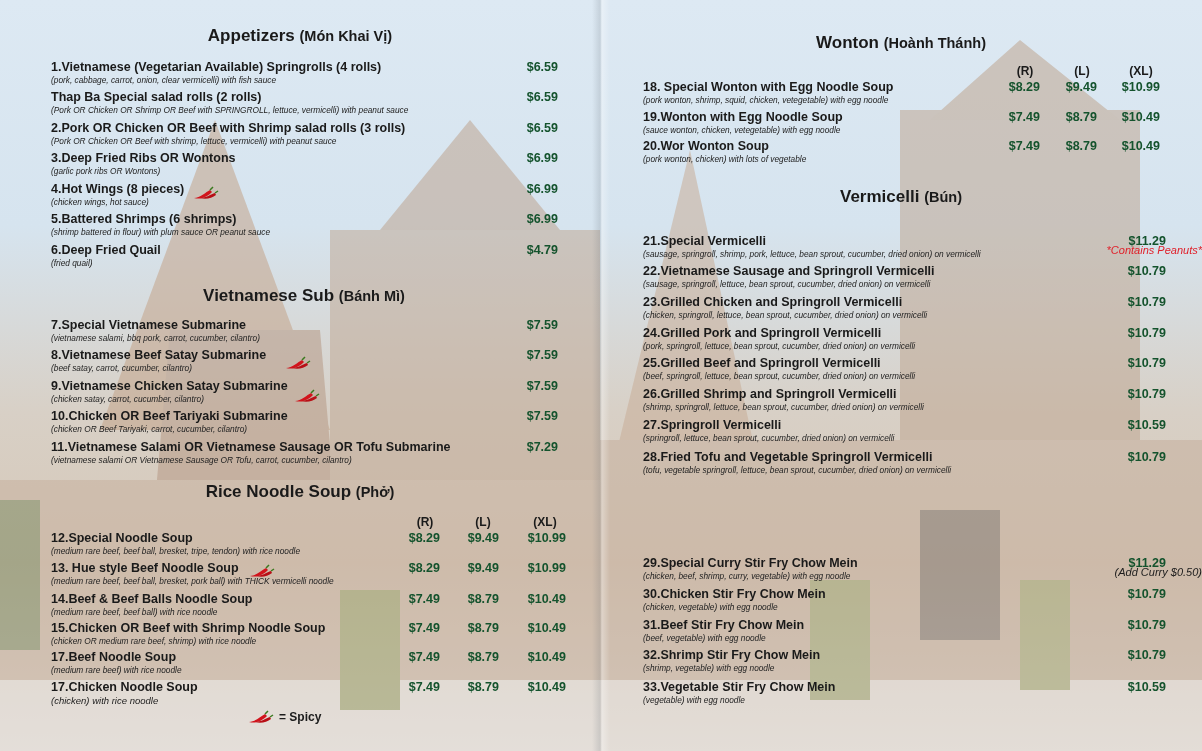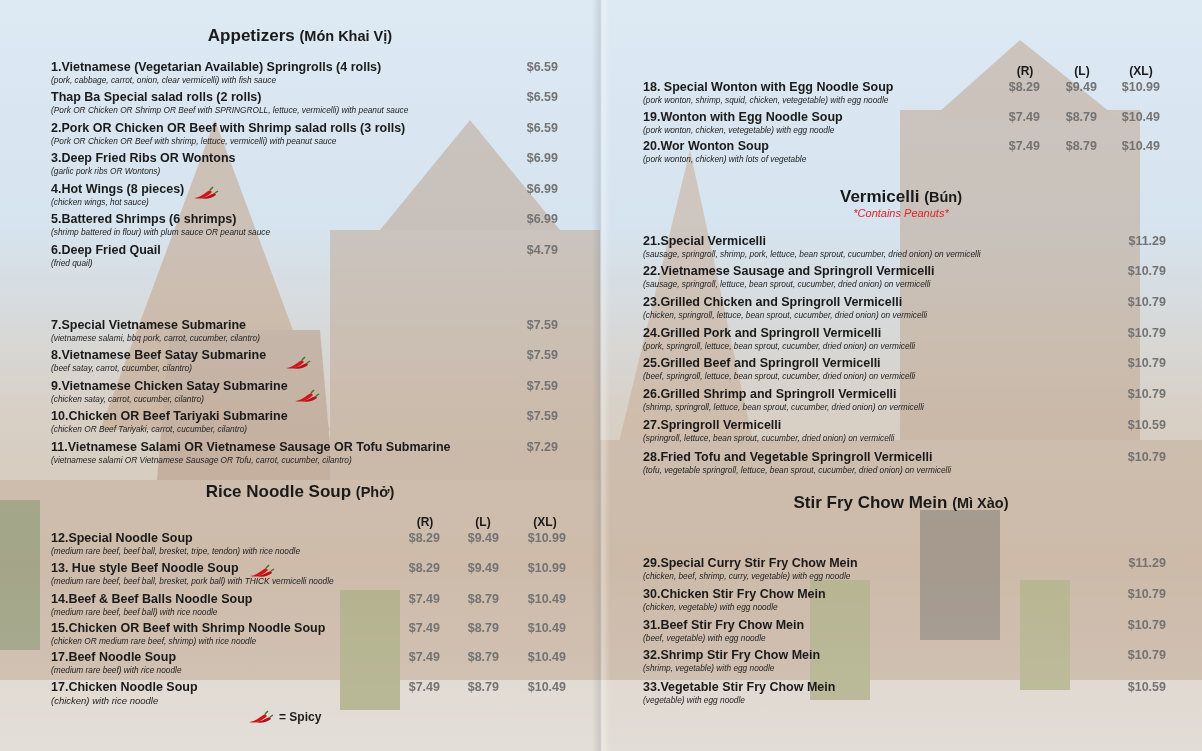--- a/index.html
+++ b/index.html
@@ -27,27 +27,27 @@
     position: absolute; top: 0; left: 592px; width: 18px; height: 751px;
     background: linear-gradient(90deg, rgba(0,0,0,0) 0%, rgba(90,100,110,0.18) 45%, rgba(255,255,255,0.35) 55%, rgba(0,0,0,0) 100%);
     z-index: 5;
   }
   .content { position: absolute; inset: 0; z-index: 3; }
 
   .sec-title {
     position: absolute; text-align: center; font-weight: bold; font-size: 17px; color: #1a1a1a;
   }
   .sec-title .vn { font-size: 14.5px; }
-  .sec-note { position: absolute; text-align: center; font-style: italic; font-size: 11px; }
+  .sec-note { position: absolute; text-align: right; font-style: italic; font-size: 11px; margin-top: 37px; }
   .sec-note.red { color: #e0202a; }
 
   .item { position: absolute; left: 0; right: 0; }
   .item .name { position: absolute; font-weight: bold; font-size: 12.5px; white-space: nowrap; color: #1a1a1a; }
   .item .desc { position: absolute; font-style: italic; font-size: 8.3px; white-space: nowrap; color: #222; }
-  .item .price { position: absolute; font-weight: bold; font-size: 12.5px; color: #737373; text-align: right; }
+  .item .price { position: absolute; font-weight: bold; font-size: 12.5px; color: #14532d; text-align: right; }
   .size-hdr { position: absolute; font-weight: bold; font-size: 12px; color: #1a1a1a; text-align: center; }
 
   .chili { position: absolute; width: 28px; height: 14px; }
   .legend { position: absolute; font-weight: bold; font-size: 12px; display: flex; align-items: flex-start; gap: 4px; }
 </style>
 </head>
 <body>
 
 <div class="page left">
   <div class="bg"></div>
@@ -102,20 +102,24 @@
       <span class="name" style="left:51px;top:0">5.Battered Shrimps (6 shrimps)</span>
       <span class="desc" style="left:51px;top:15px">(shrimp battered in flour) with plum sauce OR peanut sauce</span>
       <span class="price" style="left:500px;width:58px;top:0">$6.99</span>
     </div>
     <div class="item" style="top:243px">
       <span class="name" style="left:51px;top:0">6.Deep Fried Quail</span>
       <span class="desc" style="left:51px;top:15px">(fried quail)</span>
       <span class="price" style="left:500px;width:58px;top:0">$4.79</span>
     </div>
 
+    <div class="sec-title" style="left:0;width:608px;top:286px;">
+      <span>Vietnamese Sub</span>
+      <span class="vn">(Bánh Mì)</span>
+    </div>
 
     <div class="item" style="top:318px">
       <span class="name" style="left:51px;top:0">7.Special Vietnamese Submarine</span>
       <span class="desc" style="left:51px;top:15px">(vietnamese salami, bbq pork, carrot, cucumber, cilantro)</span>
       <span class="price" style="left:500px;width:58px;top:0">$7.59</span>
     </div>
     <div class="item" style="top:348px">
       <span class="name" style="left:51px;top:0">8.Vietnamese Beef Satay Submarine</span>
       <svg class="chili" style="left:284px;top:8px" viewBox="0 0 28 14">
           <path d="M2,12 C8,12 14,6 18,4 L20,6 C16,10 10,14 2,12Z" fill="#d2141c"></path>
@@ -220,34 +224,38 @@
     <rect x="300" y="110" width="240" height="560" fill="#c0a893"></rect>
     <polygon points="330,120 420,40 520,120" fill="#bfa690"></polygon>
     <rect x="0" y="440" width="602" height="240" fill="#c6b09e"></rect>
     <rect x="320" y="510" width="80" height="130" fill="#7f746c"></rect>
     <rect x="0" y="680" width="602" height="71" fill="#e4ded8"></rect>
     <rect x="210" y="580" width="60" height="120" fill="#9ea471"></rect>
     <rect x="420" y="580" width="50" height="110" fill="#a2a673"></rect>
   </svg>
   <div class="content">
 
+    <div class="sec-title" style="left:0;width:602px;top:33px;">
+      <span>Wonton</span>
+      <span class="vn">(Hoành Thánh)</span>
+    </div>
     <span class="size-hdr" style="left:400px;width:50px;top:64px">(R)</span>
     <span class="size-hdr" style="left:457px;width:50px;top:64px">(L)</span>
     <span class="size-hdr" style="left:516px;width:50px;top:64px">(XL)</span>
 
     <div class="item" style="top:80px">
       <span class="name" style="left:43px;top:0">18. Special Wonton with Egg Noodle Soup</span>
       <span class="desc" style="left:43px;top:15px">(pork wonton, shrimp, squid, chicken, vetegetable) with egg noodle</span>
       <span class="price" style="left:395px;width:45px;top:0">$8.29</span>
       <span class="price" style="left:451px;width:46px;top:0">$9.49</span>
       <span class="price" style="left:508px;width:52px;top:0">$10.99</span>
     </div>
     <div class="item" style="top:110px">
       <span class="name" style="left:43px;top:0">19.Wonton with Egg Noodle Soup</span>
-      <span class="desc" style="left:43px;top:15px">(pork wonton, chicken, vetegetable) with egg noodle</span>
+      <span class="desc" style="left:43px;top:15px">(sauce wonton, chicken, vetegetable) with egg noodle</span>
       <span class="price" style="left:395px;width:45px;top:0">$7.49</span>
       <span class="price" style="left:451px;width:46px;top:0">$8.79</span>
       <span class="price" style="left:508px;width:52px;top:0">$10.49</span>
     </div>
     <div class="item" style="top:139px">
       <span class="name" style="left:43px;top:0">20.Wor Wonton Soup</span>
       <span class="desc" style="left:43px;top:15px">(pork wonton, chicken) with lots of vegetable</span>
       <span class="price" style="left:395px;width:45px;top:0">$7.49</span>
       <span class="price" style="left:451px;width:46px;top:0">$8.79</span>
       <span class="price" style="left:508px;width:52px;top:0">$10.49</span>
@@ -293,24 +301,21 @@
       <span class="name" style="left:43px;top:0">27.Springroll Vermicelli</span>
       <span class="desc" style="left:43px;top:15px">(springroll, lettuce, bean sprout, cucumber, dried onion) on vermicelli</span>
       <span class="price" style="left:500px;width:66px;top:0">$10.59</span>
     </div>
     <div class="item" style="top:450px">
       <span class="name" style="left:43px;top:0">28.Fried Tofu and Vegetable Springroll Vermicelli</span>
       <span class="desc" style="left:43px;top:15px">(tofu, vegetable springroll, lettuce, bean sprout, cucumber, dried onion) on vermicelli</span>
       <span class="price" style="left:500px;width:66px;top:0">$10.79</span>
     </div>
 
-    <div class="sec-title" style="left:0;width:602px;top:493px;">
-      <span>Stir Fry Chow Mein</span>
-      <span class="vn">(Mì Xào)</span>
-    </div>
+    <div class="sec-note" style="left:0;width:602px;top:529px;">(Add Curry $0.50)</div>
 
     <div class="item" style="top:556px">
       <span class="name" style="left:43px;top:0">29.Special Curry Stir Fry Chow Mein</span>
       <span class="desc" style="left:43px;top:15px">(chicken, beef, shrimp, curry, vegetable) with egg noodle</span>
       <span class="price" style="left:500px;width:66px;top:0">$11.29</span>
     </div>
     <div class="item" style="top:587px">
       <span class="name" style="left:43px;top:0">30.Chicken Stir Fry Chow Mein</span>
       <span class="desc" style="left:43px;top:15px">(chicken, vegetable) with egg noodle</span>
       <span class="price" style="left:500px;width:66px;top:0">$10.79</span>

